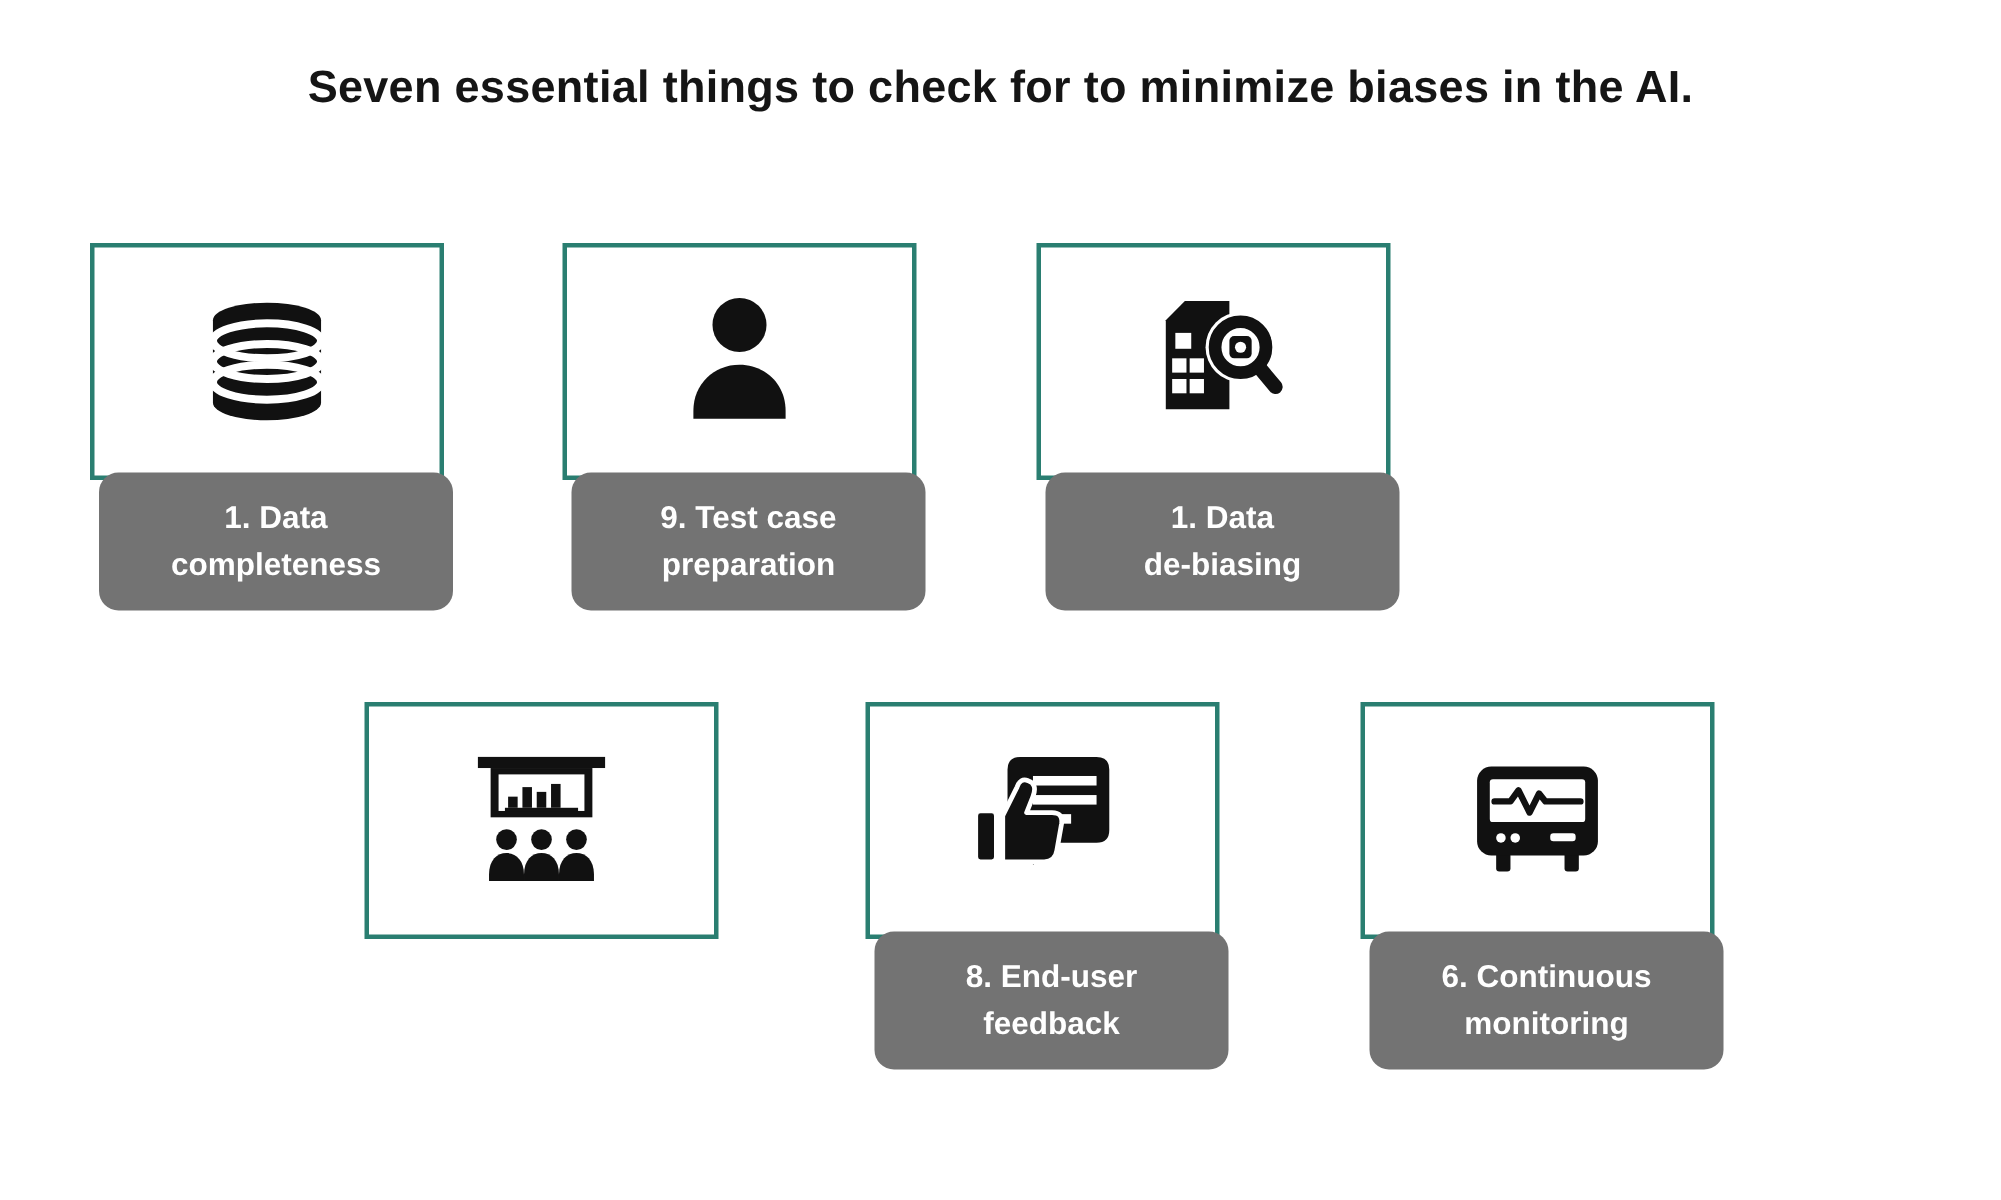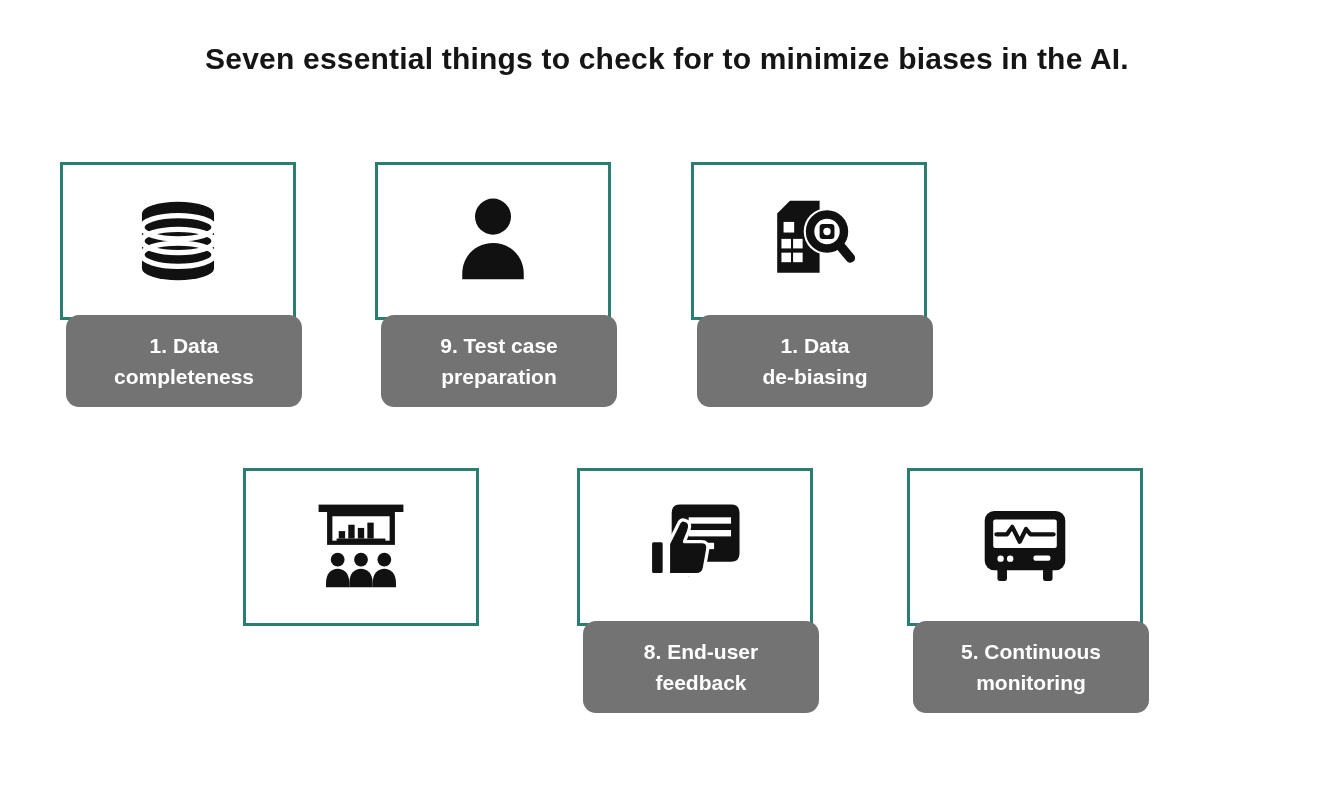--- a/index.html
+++ b/index.html
@@ -169,17 +169,17 @@
         <rect x="24" y="70" width="9" height="12" rx="2" fill="#111"></rect>
         <rect x="67" y="70" width="9" height="12" rx="2" fill="#111"></rect>
         <rect x="12" y="16" width="76" height="56" rx="9" fill="#111"></rect>
         <rect x="20" y="24" width="60" height="27" rx="2" fill="#fff"></rect>
         <polyline points="23,38 33,38 38,31 45,45 51,33 55,38 77,38" fill="none" stroke="#111" stroke-width="4" stroke-linejoin="round" stroke-linecap="round"></polyline>
         <circle cx="27" cy="61" r="3" fill="#fff"></circle>
         <circle cx="36" cy="61" r="3" fill="#fff"></circle>
         <rect x="58" y="58" width="16" height="5" rx="2" fill="#fff"></rect>
       </svg>
     </div>
-    <div class="label-box">5. Continuous
+    <div class="label-box">6. Continuous
 monitoring</div>
   </div>
 
 </div>
 
 </body></html>

